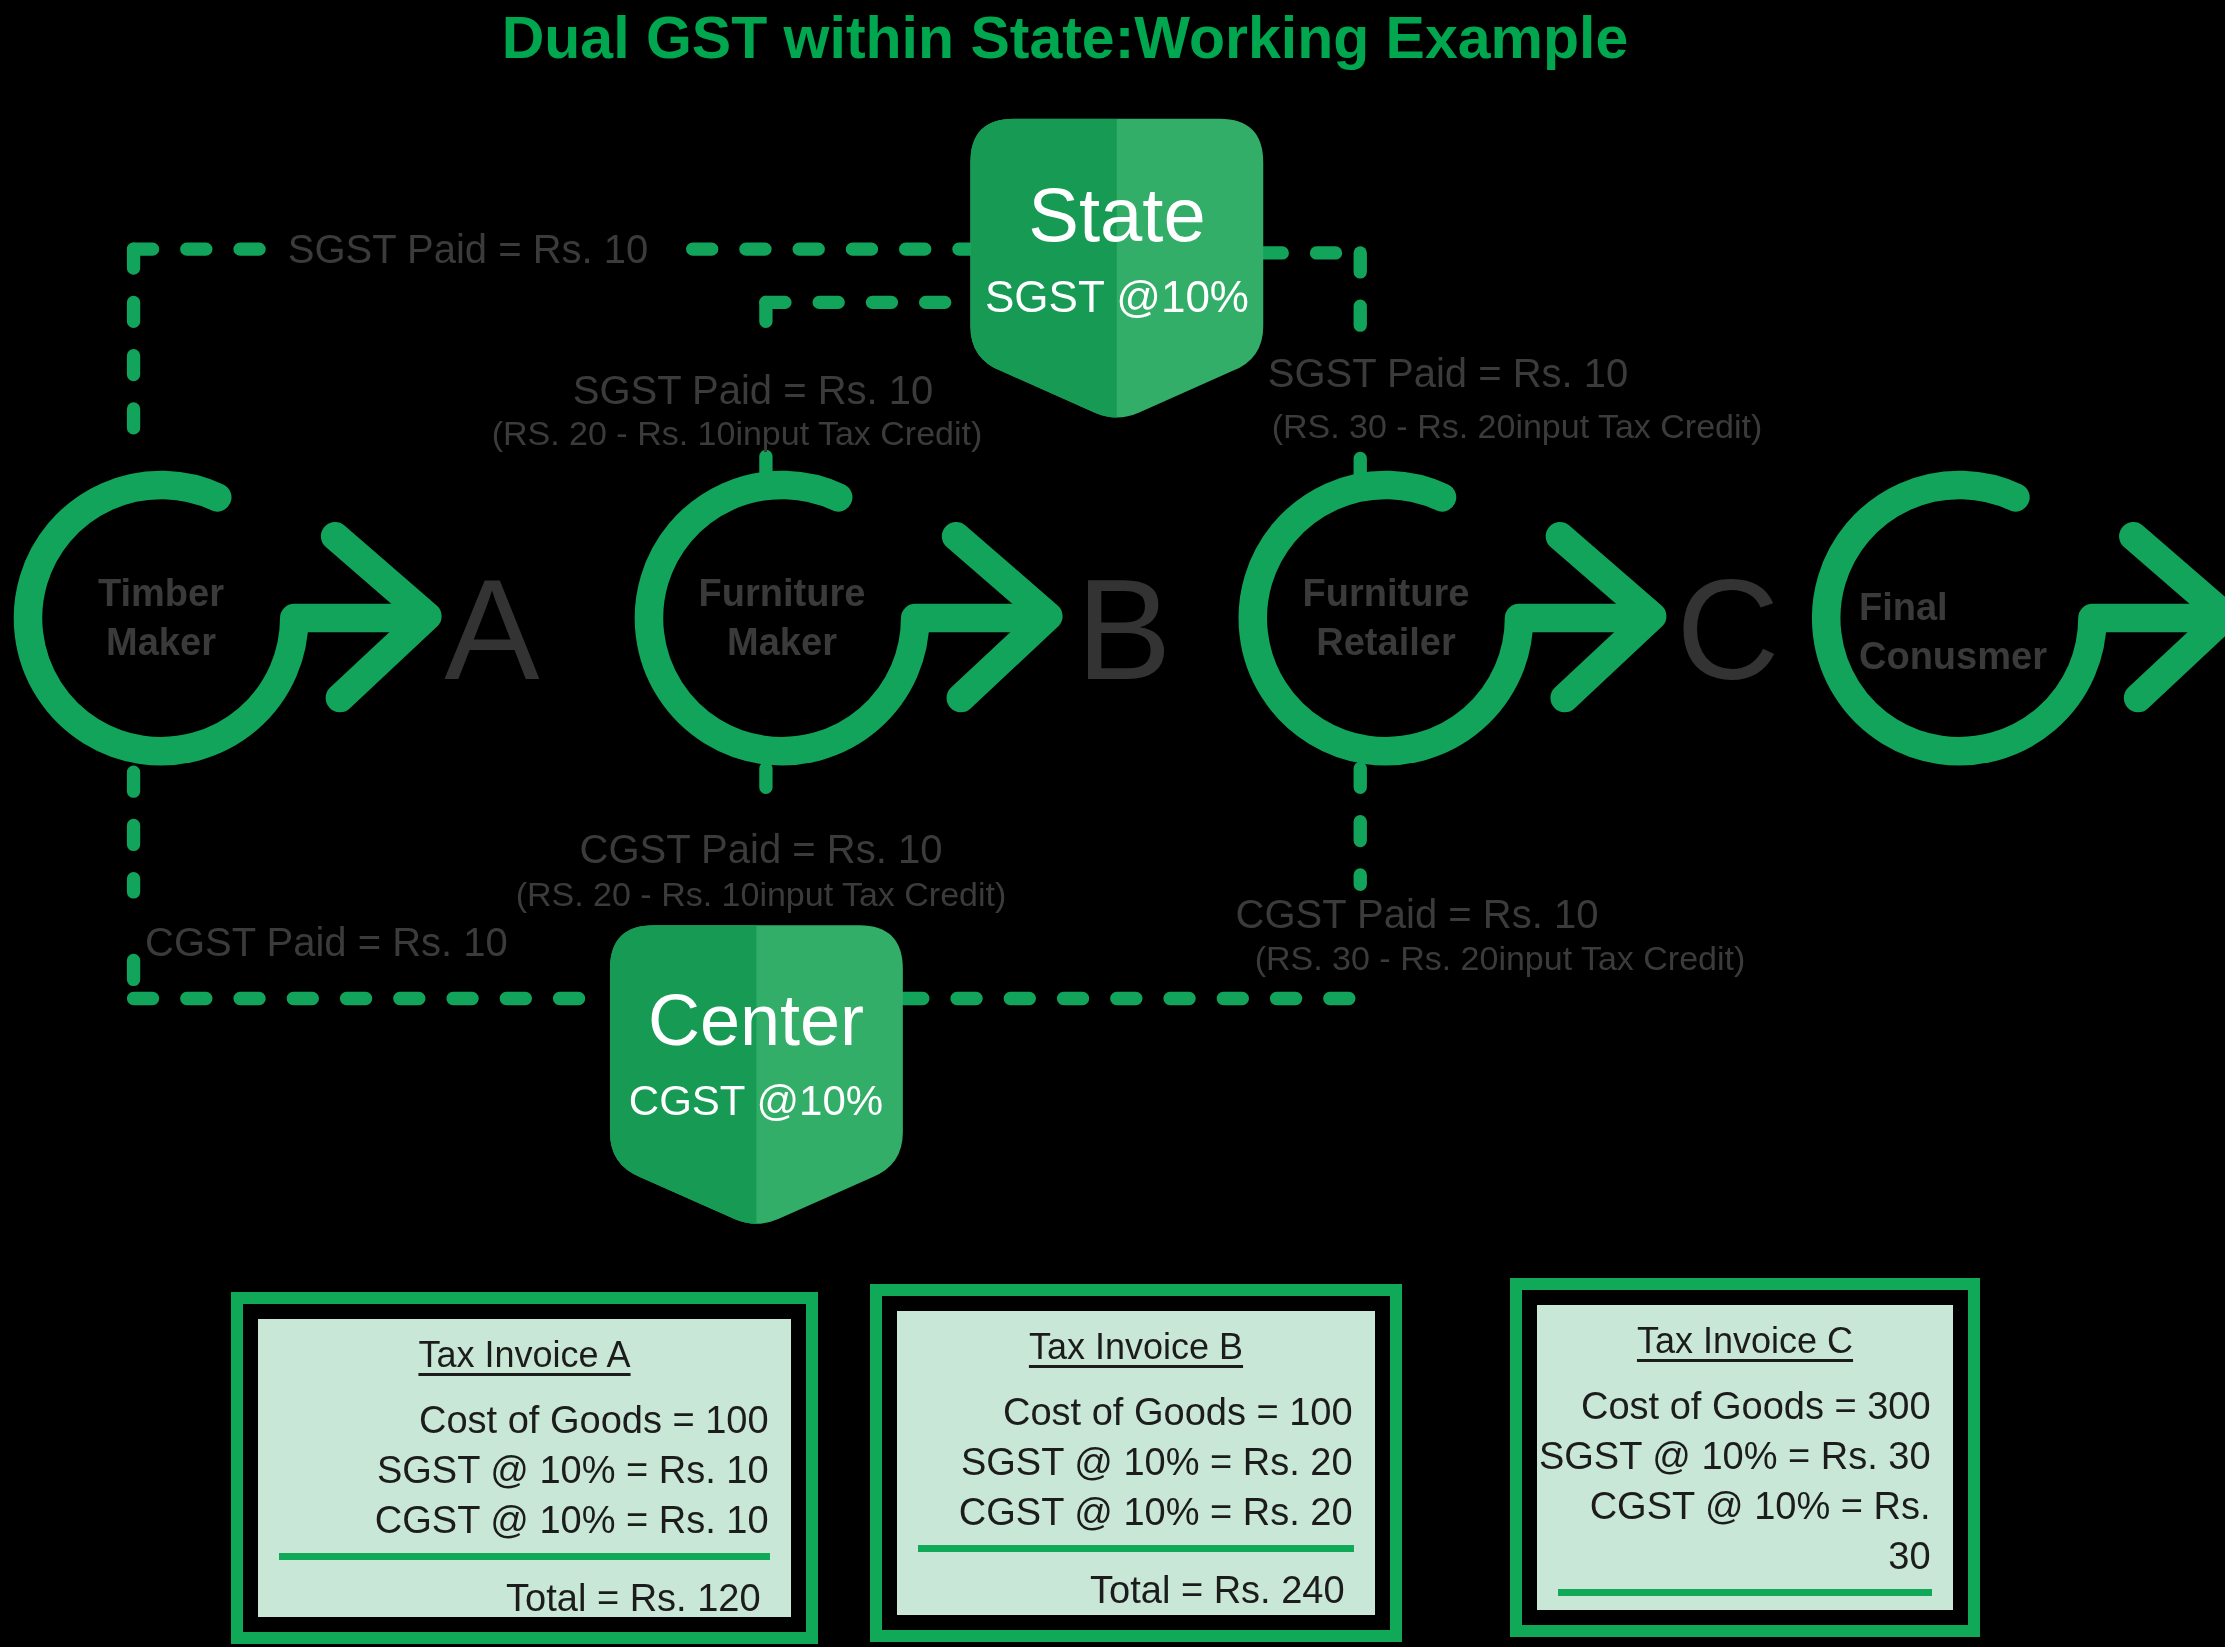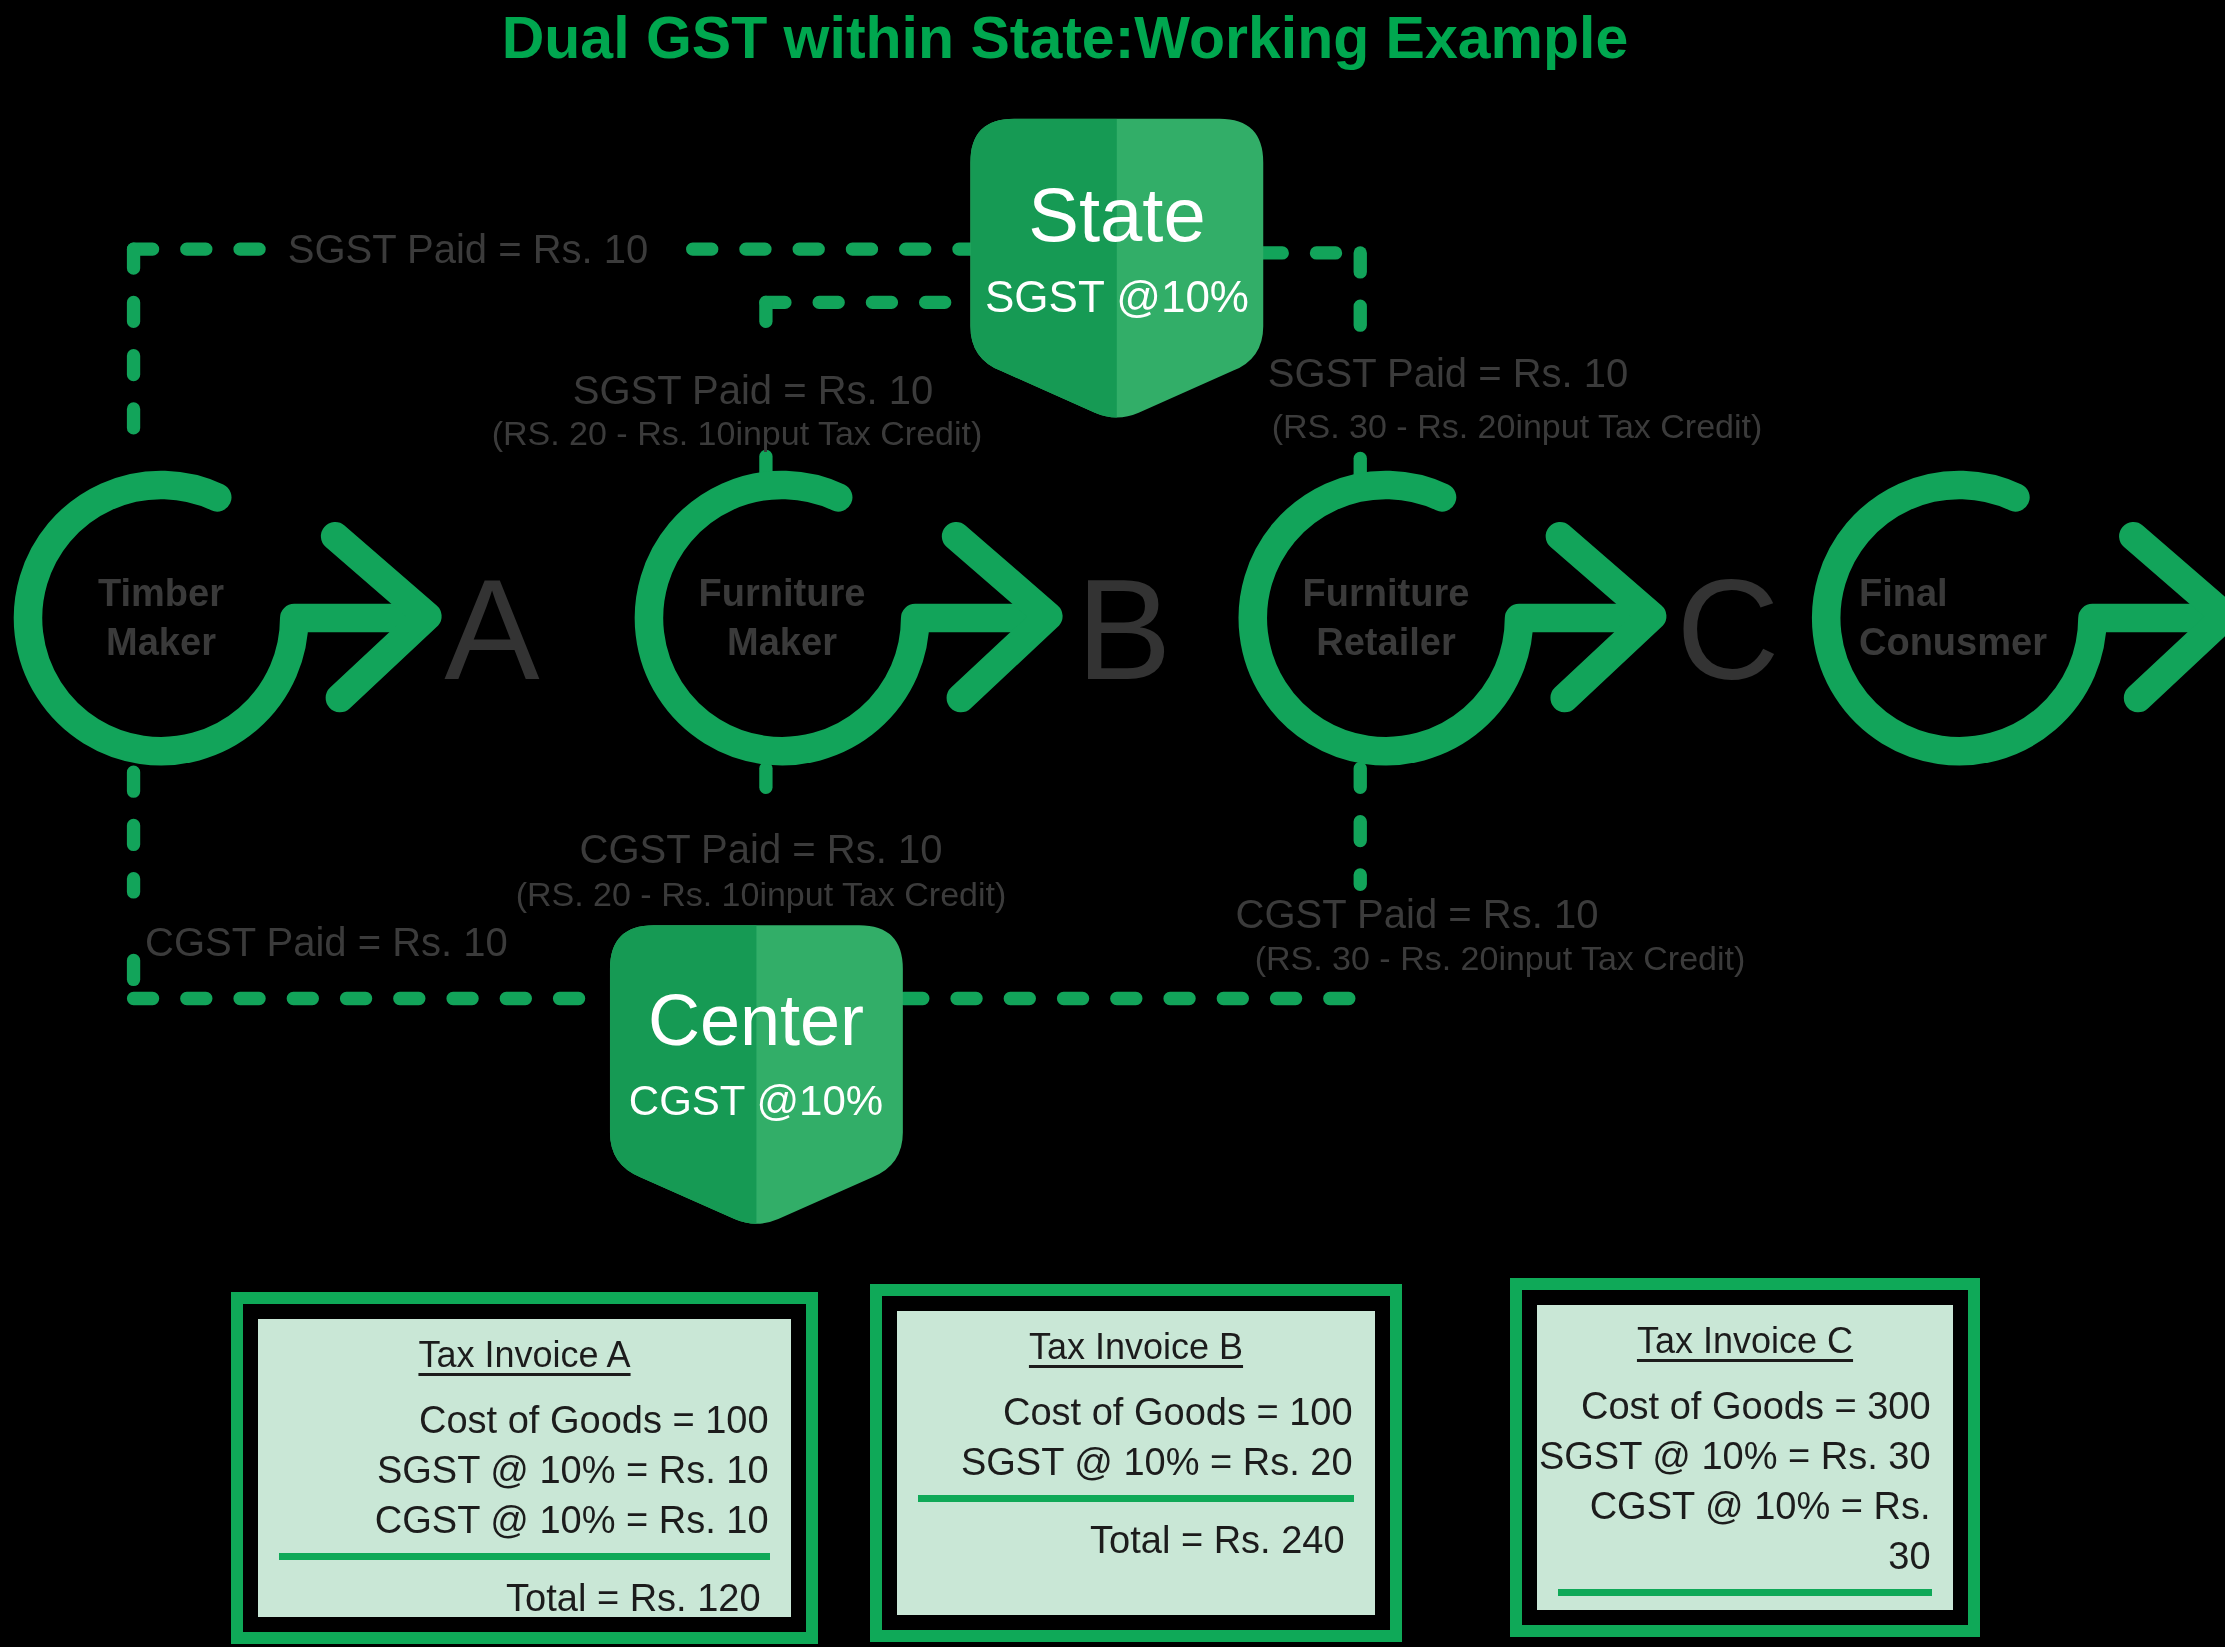--- a/index.html
+++ b/index.html
@@ -6,21 +6,21 @@
   #stage{position:relative;width:2226px;height:1647px;background:#000;overflow:hidden;
          font-family:"Liberation Sans",sans-serif;}
   .abs{position:absolute;}
   .ctr{transform:translate(-50%,-50%);}
   .vctr{transform:translate(0,-50%);}
   #title{left:1065px;top:3.8px;transform:translateX(-50%);font-size:59px;font-weight:700;
          color:#00A74F;white-space:nowrap;}
   .paid-label{color:#3b3b3b;font-size:40px;white-space:nowrap;}
   .paid-sub{color:#3b3b3b;font-size:34px;white-space:nowrap;}
   .node-label{color:#3a3a3a;font-size:38px;font-weight:700;line-height:49px;text-align:center;white-space:nowrap;}
-  .node-label.left-align{text-align:left;}
+  .node-label.left-align{text-align:left;margin-top:14px;}
   .letter{color:#333;font-size:143px;font-weight:400;}
   .badge-title{color:#fff;text-align:center;white-space:nowrap;}
   #state-title{font-size:76px;}
   #state-sub{font-size:44px;}
   #center-title{font-size:72px;}
   #center-sub{font-size:42px;}
   .invoice{background:#0FA958;padding:12.4px;box-sizing:border-box;}
   .invoice-inner{background:#C9E7D6;border:15px solid #000;height:100%;box-sizing:border-box;
                  color:#1c1c1c;}
   .invoice-title{text-align:center;font-size:36px;text-decoration:underline;margin-top:15px;
@@ -149,20 +149,21 @@
       <div class="invoice-total">Total = Rs. 120</div>
     </div>
   </div>
 
   <div class="abs invoice" style="left:870px;top:1284px;width:532px;height:358px;">
     <div class="invoice-inner">
       <div class="invoice-title">Tax Invoice B</div>
       <div class="invoice-rows">
         <div>Cost of Goods = 100</div>
         <div>SGST @ 10% = Rs. 20</div>
+        <div>CGST @ 10% = Rs. 20</div>
       </div>
       <div class="invoice-divider"></div>
       <div class="invoice-total">Total = Rs. 240</div>
     </div>
   </div>
 
   <div class="abs invoice" style="left:1510px;top:1278px;width:470px;height:359px;">
     <div class="invoice-inner">
       <div class="invoice-title">Tax Invoice C</div>
       <div class="invoice-rows">

